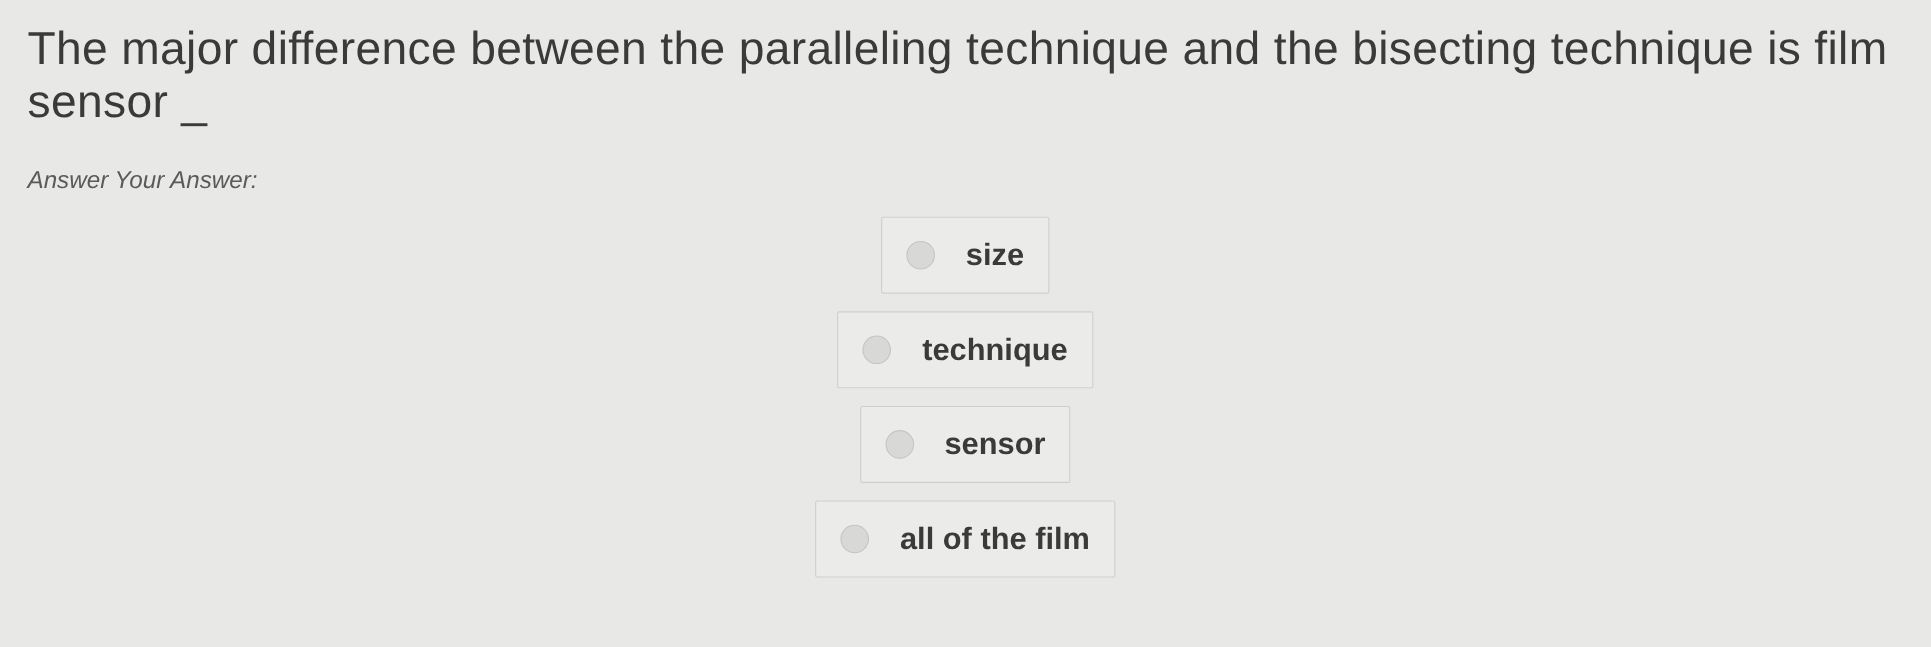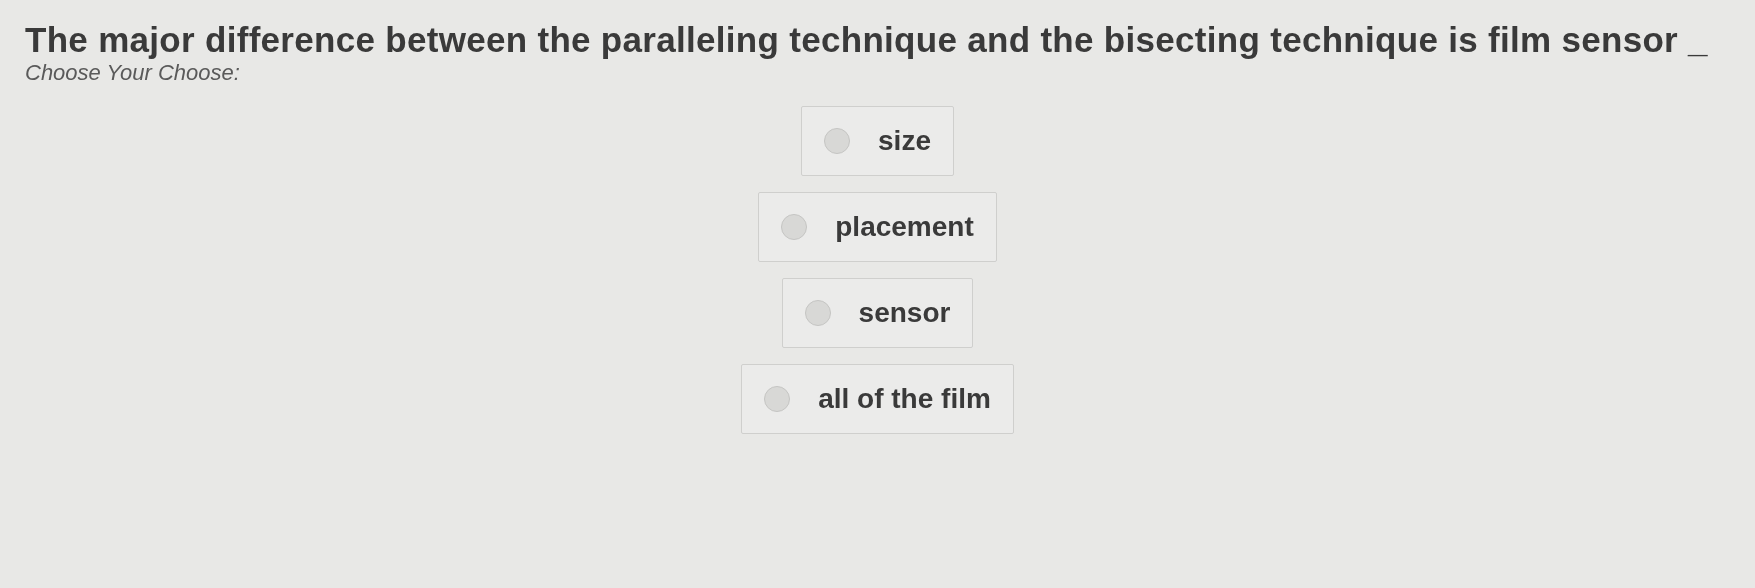--- a/index.html
+++ b/index.html
@@ -9,23 +9,24 @@
     }
     body {
       font-family: Arial, Helvetica, sans-serif;
       background: #e8e8e6;
       padding: 20px 25px;
       width: 1755px;
       height: 588px;
       overflow: hidden;
     }
     .question-text {
-      font-size: 35px;
+      font-size: 42px;
       color: #3a3a3a;
-      font-weight: 700;
+      font-weight: 400;
+      margin-bottom: 35px;
       letter-spacing: 0.3px;
     }
     .instruction-text {
       font-size: 22px;
       color: #5a5a5a;
       font-style: italic;
       margin-bottom: 20px;
     }
     .options-container {
       display: flex;
@@ -55,32 +56,32 @@
       font-size: 28px;
       font-weight: bold;
       color: #3a3a3a;
     }
   </style>
 </head>
 <body>
 
 <div class="question-text">The major difference between the paralleling technique and the bisecting technique is film sensor _</div>
 
-<div class="instruction-text">Choose Your Choose:</div>
+<div class="instruction-text">Answer Your Answer:</div>
 
 <div class="options-container">
 
   <div class="option-row">
     <span class="radio-circle"></span>
     <span class="option-label">size</span>
   </div>
 
   <div class="option-row">
     <span class="radio-circle"></span>
-    <span class="option-label">placement</span>
+    <span class="option-label">technique</span>
   </div>
 
   <div class="option-row">
     <span class="radio-circle"></span>
     <span class="option-label">sensor</span>
   </div>
 
   <div class="option-row">
     <span class="radio-circle"></span>
     <span class="option-label">all of the film</span>

